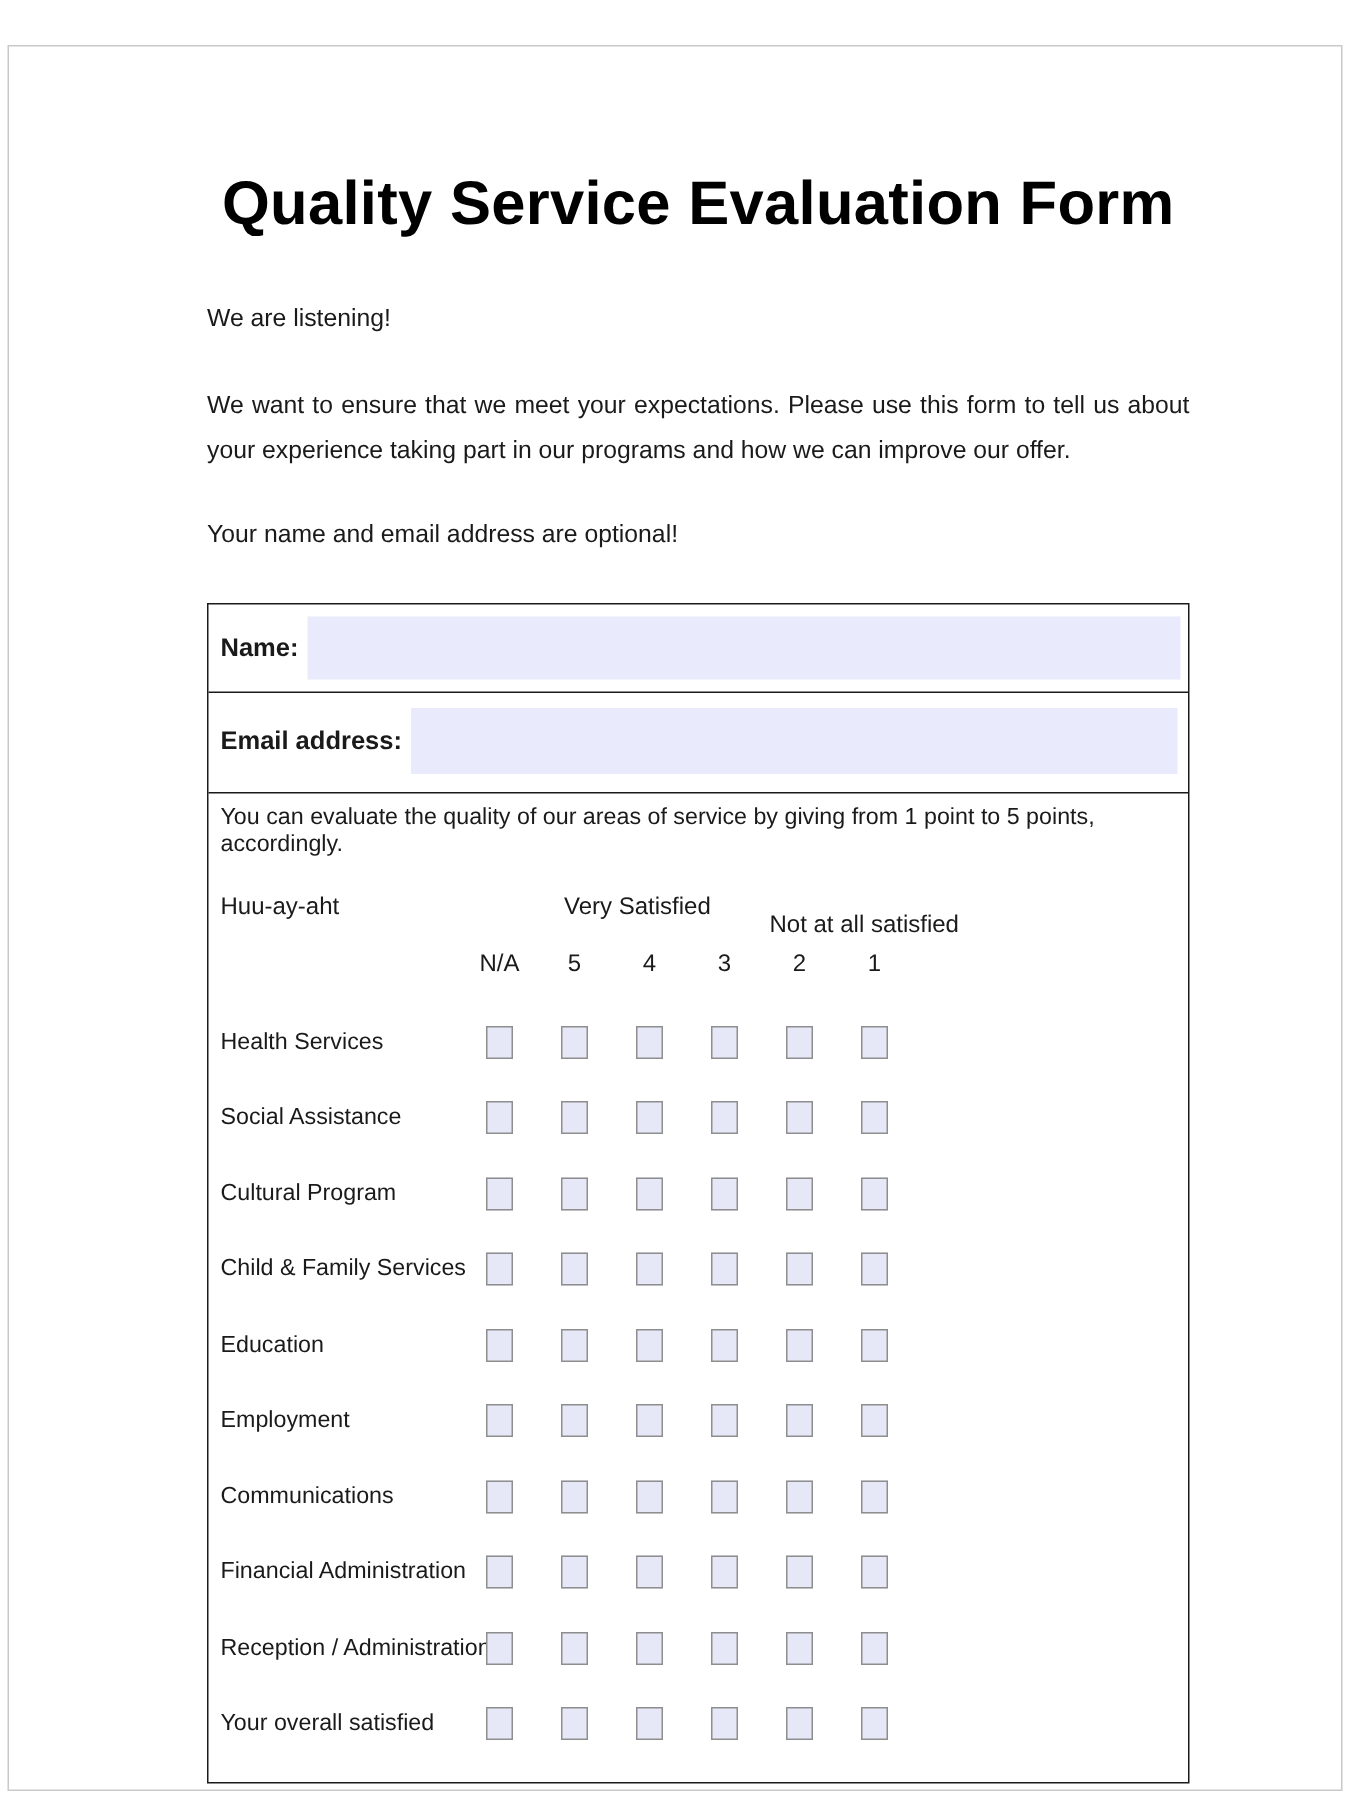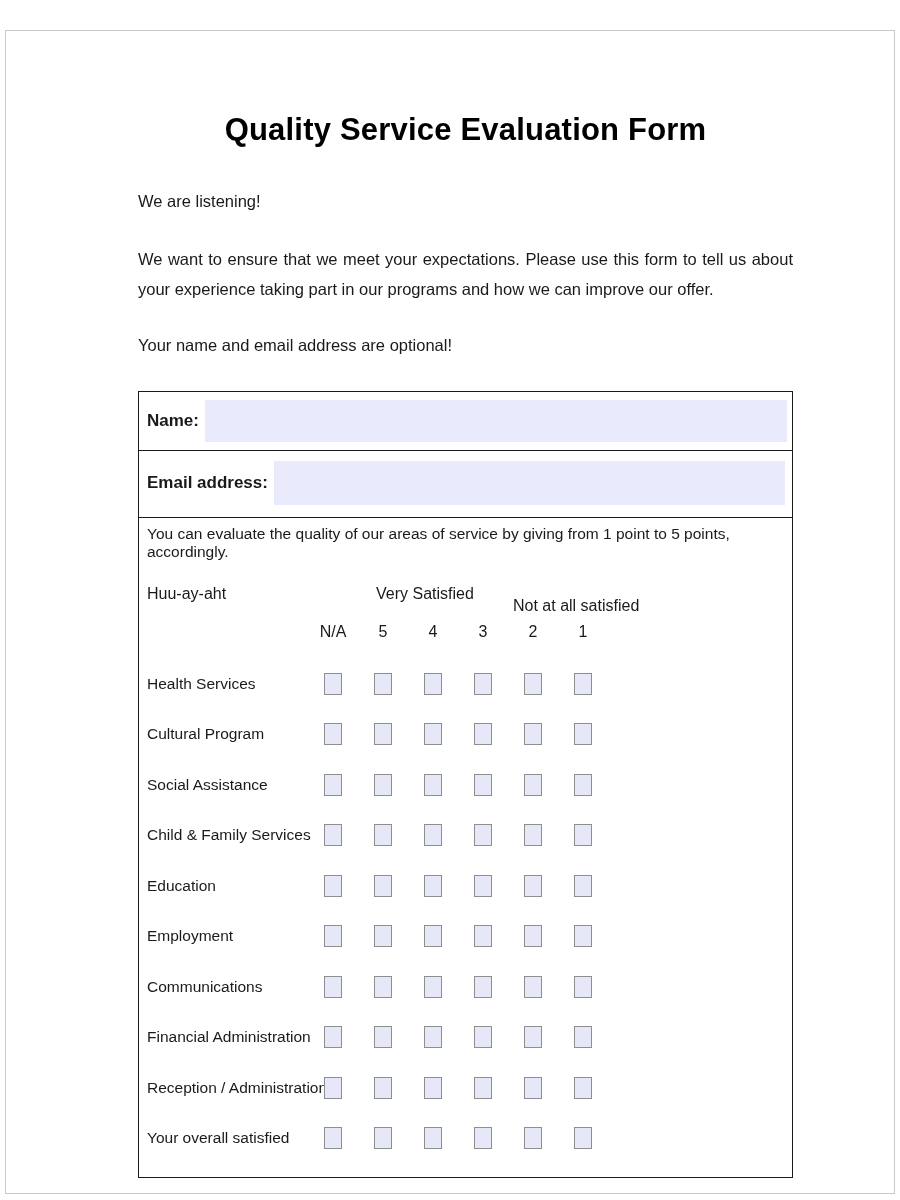--- a/index.html
+++ b/index.html
@@ -26,21 +26,21 @@
     pointer-events: none;
   }
   .content {
     position: relative;
     margin: 0 107px 0 138px; 
   }
   .doc-title {
     margin: 0;
     padding-top: 112px;
     text-align: center;
-    font-size: 31px;
+    font-size: 41px;
     font-weight: bold;
     letter-spacing: 0.2px;
     color: #000000;
   }
   .listening {
     margin-top: 44px;
     font-size: 16.5px;
   }
   .intro {
     margin-top: 34px;
@@ -193,42 +193,42 @@
                 <span class="cb" role="checkbox" aria-checked="false"></span>
               </div>
               <div class="cb-cell">
                 <span class="cb" role="checkbox" aria-checked="false"></span>
               </div>
               <div class="cb-cell">
                 <span class="cb" role="checkbox" aria-checked="false"></span>
               </div>
             </div>
             <div class="matrix-row">
+              <div class="row-label">Social Assistance</div>
+              <div class="cb-cell">
+                <span class="cb" role="checkbox" aria-checked="false"></span>
+              </div>
+              <div class="cb-cell">
+                <span class="cb" role="checkbox" aria-checked="false"></span>
+              </div>
+              <div class="cb-cell">
+                <span class="cb" role="checkbox" aria-checked="false"></span>
+              </div>
+              <div class="cb-cell">
+                <span class="cb" role="checkbox" aria-checked="false"></span>
+              </div>
+              <div class="cb-cell">
+                <span class="cb" role="checkbox" aria-checked="false"></span>
+              </div>
+              <div class="cb-cell">
+                <span class="cb" role="checkbox" aria-checked="false"></span>
+              </div>
+            </div>
+            <div class="matrix-row">
               <div class="row-label">Cultural Program</div>
-              <div class="cb-cell">
-                <span class="cb" role="checkbox" aria-checked="false"></span>
-              </div>
-              <div class="cb-cell">
-                <span class="cb" role="checkbox" aria-checked="false"></span>
-              </div>
-              <div class="cb-cell">
-                <span class="cb" role="checkbox" aria-checked="false"></span>
-              </div>
-              <div class="cb-cell">
-                <span class="cb" role="checkbox" aria-checked="false"></span>
-              </div>
-              <div class="cb-cell">
-                <span class="cb" role="checkbox" aria-checked="false"></span>
-              </div>
-              <div class="cb-cell">
-                <span class="cb" role="checkbox" aria-checked="false"></span>
-              </div>
-            </div>
-            <div class="matrix-row">
-              <div class="row-label">Social Assistance</div>
               <div class="cb-cell">
                 <span class="cb" role="checkbox" aria-checked="false"></span>
               </div>
               <div class="cb-cell">
                 <span class="cb" role="checkbox" aria-checked="false"></span>
               </div>
               <div class="cb-cell">
                 <span class="cb" role="checkbox" aria-checked="false"></span>
               </div>
               <div class="cb-cell">

